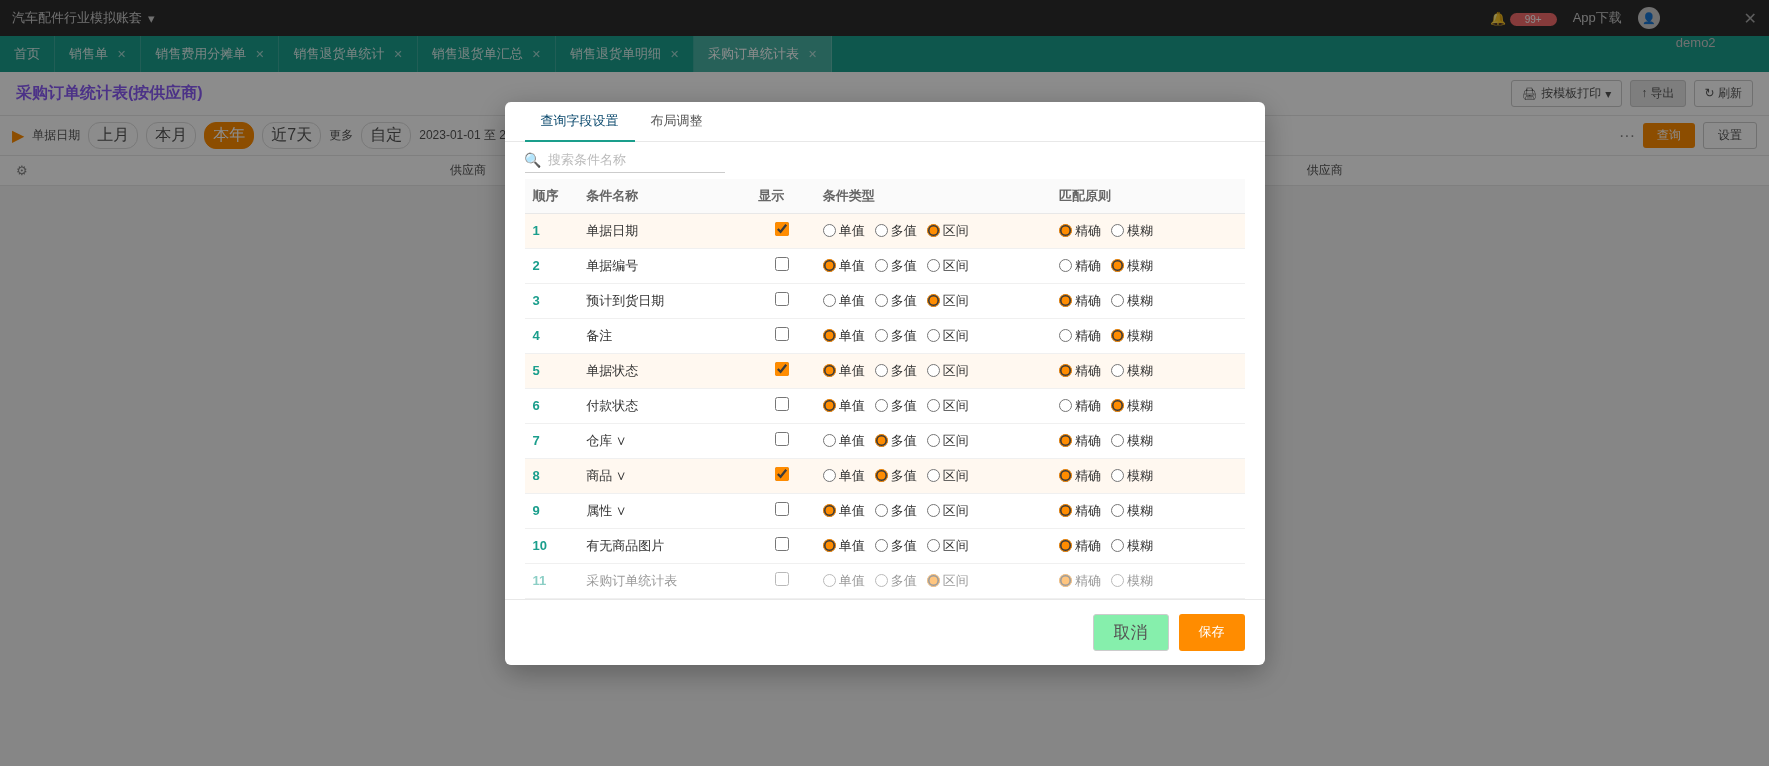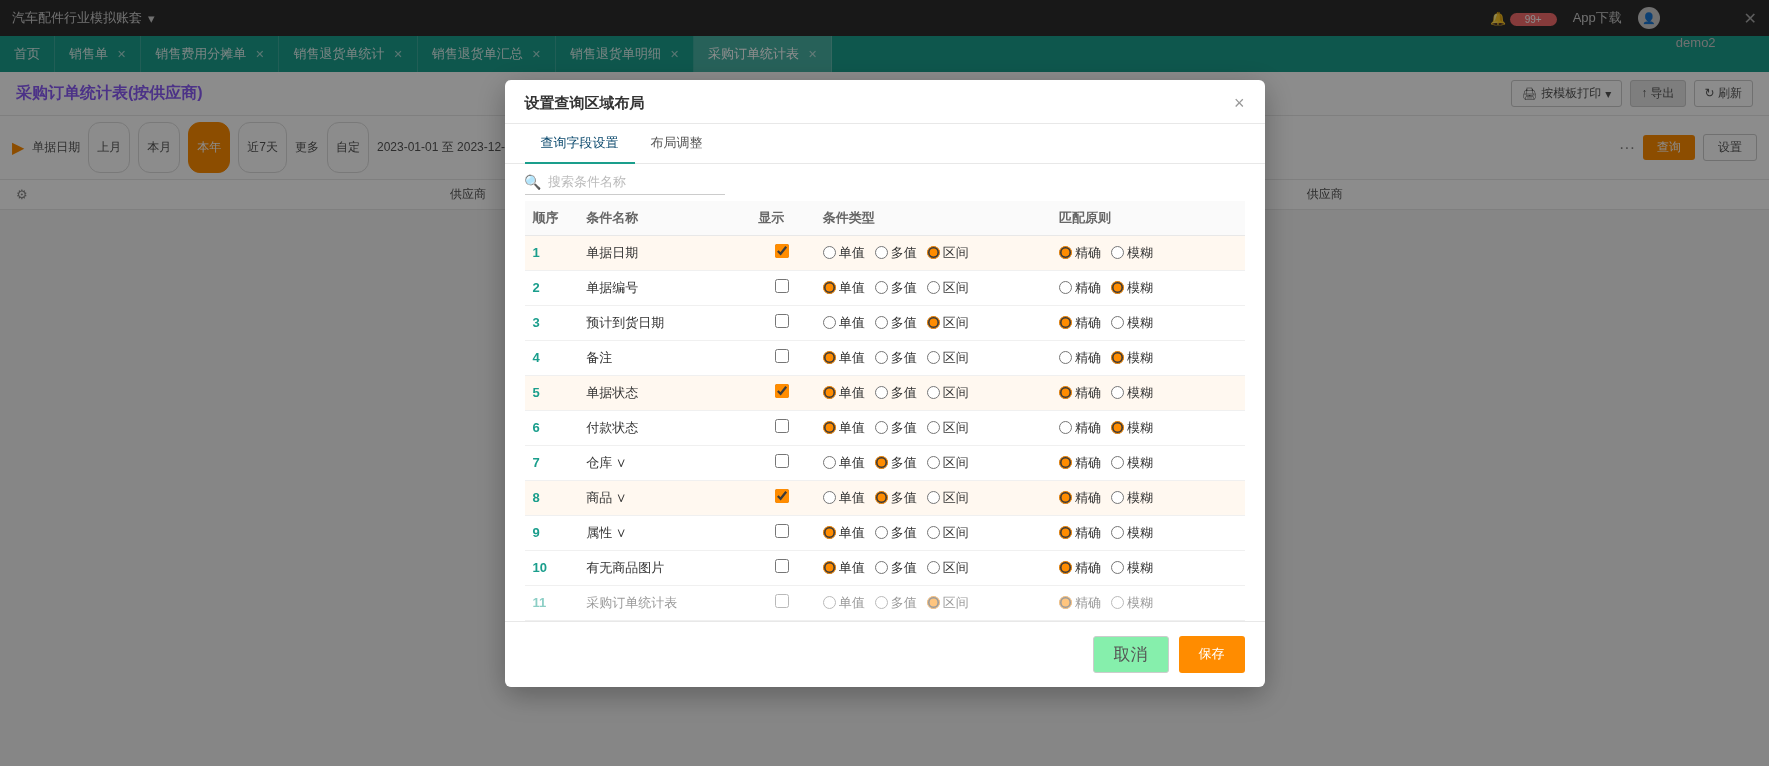--- a/index.html
+++ b/index.html
@@ -61,21 +61,21 @@
     .filter-bar {
       background: #fff;
       padding: 6px 12px;
       border-bottom: 1px solid #e8e8e8;
       display: flex;
       align-items: center;
       gap: 8px;
     }
     .filter-arrow { color: #ff8c00; cursor: pointer; font-size: 16px; }
     .filter-label { color: #555; font-size: 12px; }
-    .filter-btn { padding: 16px 8px; border-radius: 12px; font-size: 12px; border: 1px solid #ddd; background: #fff; cursor: pointer; color: #555; }
+    .filter-btn { padding: 2px 8px; border-radius: 12px; font-size: 16px; border: 1px solid #ddd; background: #fff; cursor: pointer; color: #555; }
     .filter-btn.active { background: #ff8c00; color: white; border-color: #ff8c00; }
     .filter-more { color: #555; font-size: 12px; cursor: pointer; }
     .filter-date { color: #555; font-size: 12px; }
     .action-btn-orange { background: #ff8c00; color: white; border: none; padding: 4px 14px; border-radius: 3px; cursor: pointer; font-size: 12px; }
     .action-btn-white { background: #fff; color: #555; border: 1px solid #ccc; padding: 4px 14px; border-radius: 3px; cursor: pointer; font-size: 12px; }
 
     
     .main-content {
       background: #f5f5f5;
       position: relative;
@@ -316,24 +316,20 @@
   <div class="table-header">
     <span class="settings-icon">⚙</span>
     <span class="col-header">供应商</span>
     <span class="col-header">供应商</span>
   </div>
 </div>
 
 <div class="overlay">
   <div class="modal">
 
-    <div class="modal-header">
-      <span class="modal-title">设置查询区域布局</span>
-      <span class="modal-close">×</span>
-    </div>
 
     <div class="modal-tabs">
       <div class="modal-tab active">
         <span>查询字段设置</span>
       </div>
       <div class="modal-tab">
         <span>布局调整</span>
       </div>
     </div>
 

